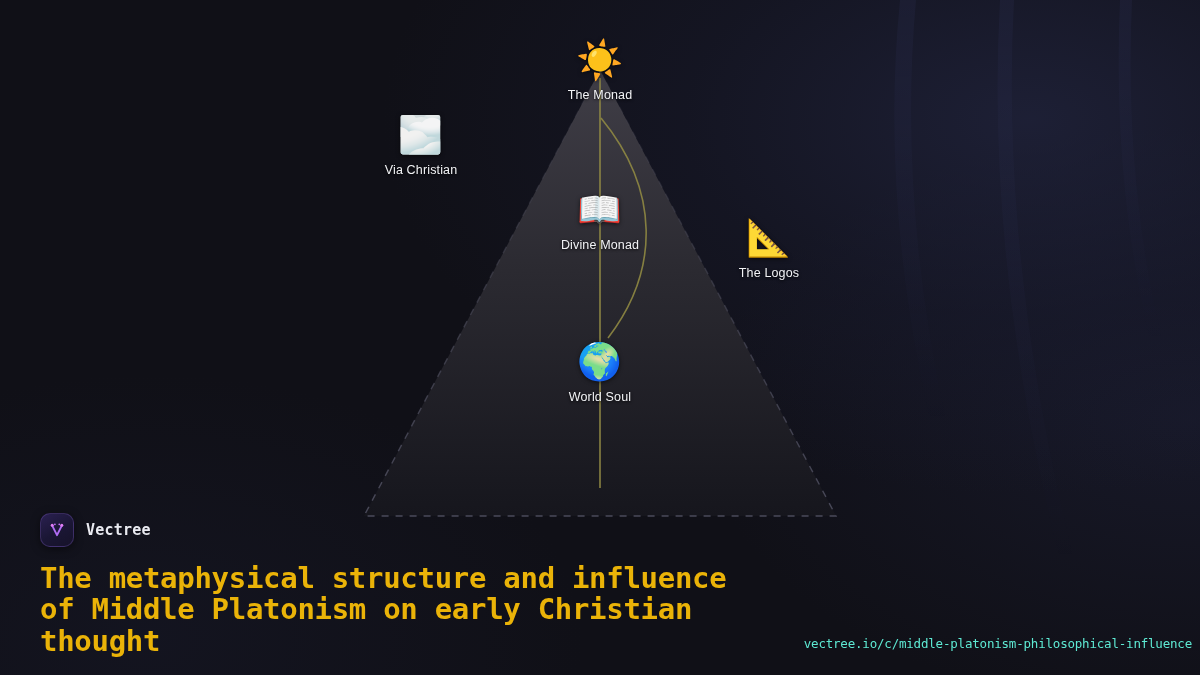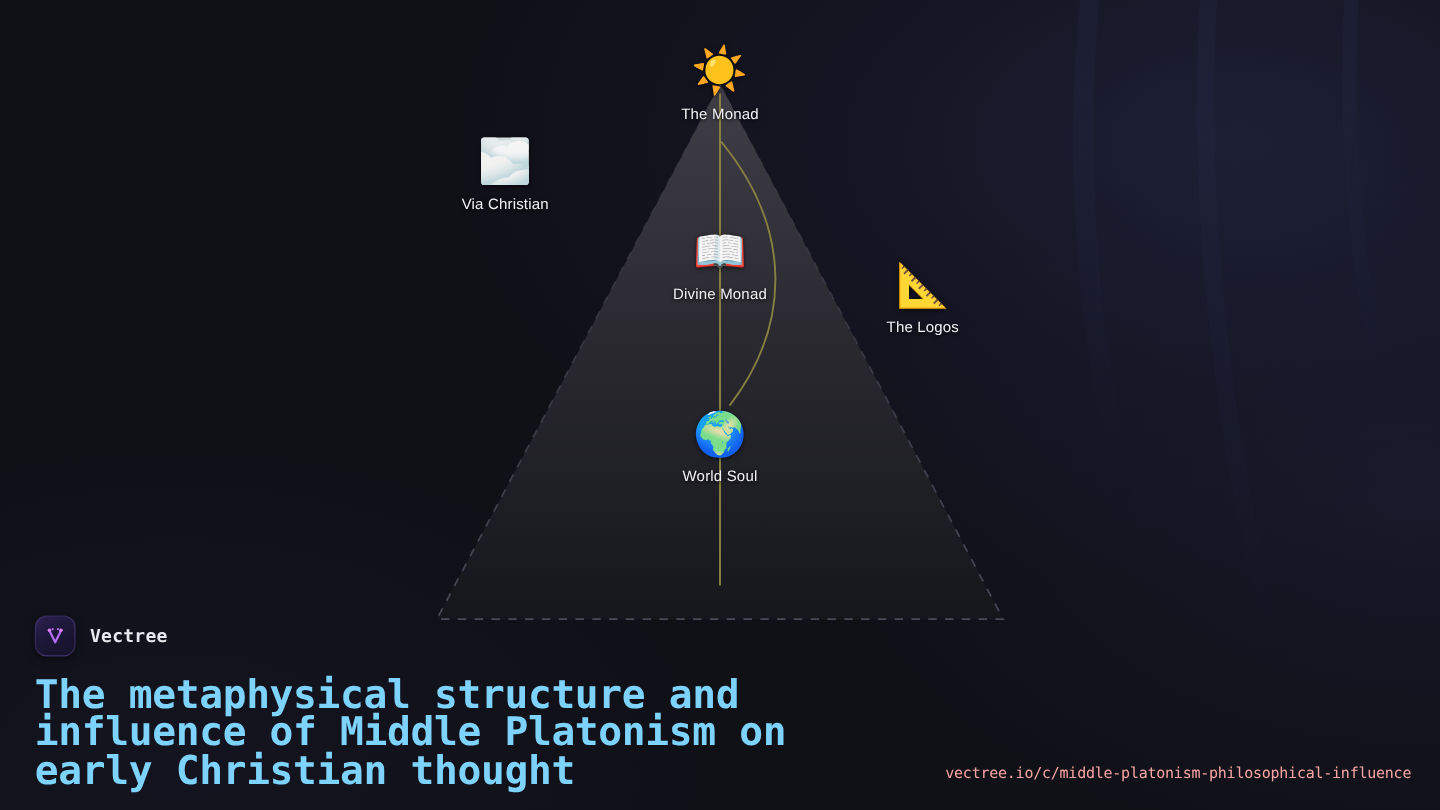--- a/index.html
+++ b/index.html
@@ -63,21 +63,21 @@
     color: #f2f3f6;
     letter-spacing: 0.15px;
     text-shadow: 0 1px 3px rgba(0,0,0,0.85);
     white-space: nowrap;
   }
 
   
   .footer {
     position: absolute;
     left: 0; right: 0; bottom: 0;
-    padding: 0 24px 18px 29px;
+    padding: 0 24px 18px 40px;
   }
   .brand {
     display: flex;
     align-items: center;
     gap: 12px;
     margin-bottom: 16px;
   }
   .brand-logo {
     width: 32px;
     height: 32px;
@@ -91,35 +91,35 @@
   }
   .brand-name {
     font-family: "DejaVu Sans Mono", "Liberation Mono", monospace;
     font-size: 15px;
     font-weight: bold;
     color: #e9eaf0;
     letter-spacing: 0.2px;
   }
   .headline {
     font-family: "DejaVu Sans Mono", "Liberation Mono", monospace;
-    font-size: 33px;
+    font-size: 29px;
     font-weight: bold;
     line-height: 31.5px;
-    color: #7dd3fc;
+    color: #eab308;
     letter-spacing: -0.3px;
     max-width: 720px;
     margin: 0;
   }
   .url {
     position: absolute;
-    right: 24px;
+    right: 8px;
     bottom: 24px;
     font-family: "DejaVu Sans Mono", "Liberation Mono", monospace;
     font-size: 12.5px;
-    color: #fca5a5;
+    color: #5eead4;
     letter-spacing: -0.2px;
     white-space: nowrap;
   }
 </style>
 </head>
 <body>
 
 <div id="stage">
 
   <div class="bg-glow"></div>

